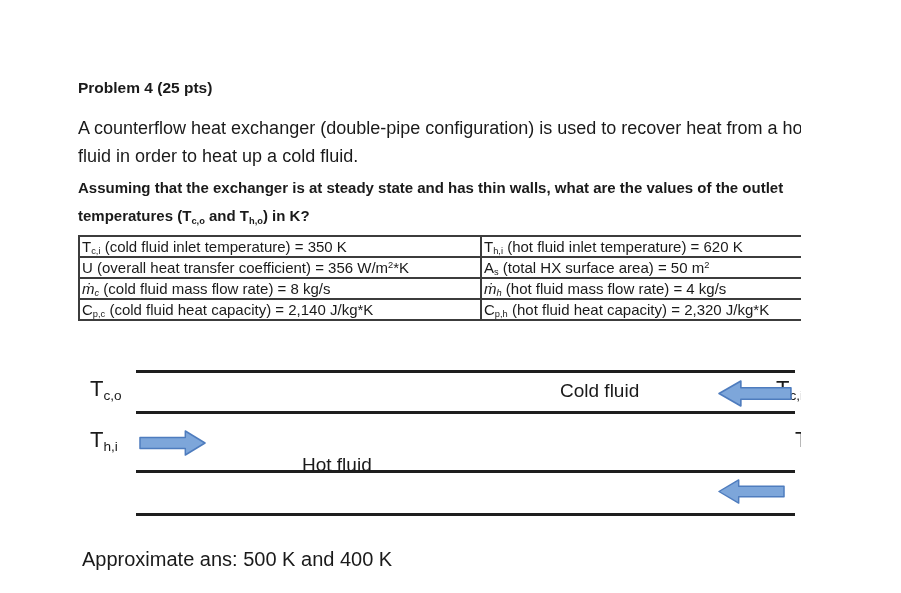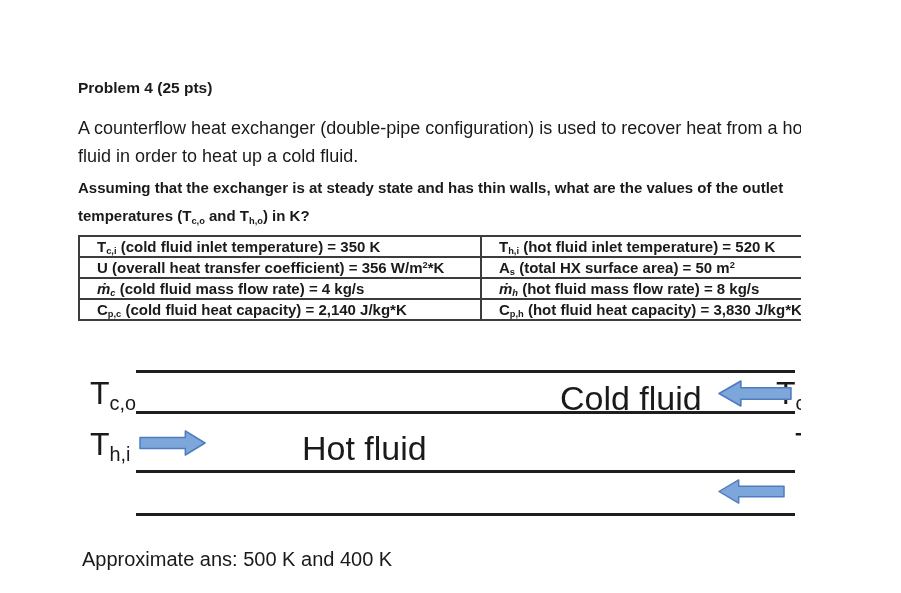--- a/index.html
+++ b/index.html
@@ -18,38 +18,38 @@
   .intro{position:absolute;left:78px;top:114px;width:745px;font-size:18px;line-height:28px;}
   .question{position:absolute;left:78px;top:174px;width:800px;font-size:15px;font-weight:bold;line-height:28px;}
 
   sub{font-size:0.62em;vertical-align:baseline;position:relative;top:0.28em;line-height:0;}
   sup{font-size:0.62em;vertical-align:baseline;position:relative;top:-0.45em;line-height:0;}
   i, sub.it{font-style:italic;}
 
   table.params{position:absolute;left:78px;top:235px;width:766px;border-collapse:collapse;font-size:15px;table-layout:fixed;}
   table.params col.c1{width:402px;}
   table.params col.c2{width:364px;}
-  table.params td{border:2px solid var(--border-color);height:21px;padding:0 2px 1px 17px;vertical-align:middle;white-space:nowrap;overflow:hidden;font-weight:bold;}
+  table.params td{border:2px solid var(--border-color);height:21px;padding:0 2px 1px 2px;vertical-align:middle;white-space:nowrap;overflow:hidden;}
 
   .diagram{position:absolute;inset:0;}
   .pipe-line{position:absolute;left:136px;width:659px;height:3px;background:var(--line-color);}
   .l1{top:370px;}
   .l2{top:411px;}
   .l3{top:470px;}
   .l4{top:513px;}
 
-  .dlabel{position:absolute;font-size:32px;line-height:1.05;}
+  .dlabel{position:absolute;font-size:22px;line-height:1.05;}
   .t-co{left:90px;top:377px;}
   .t-hi{left:90px;top:428px;}
   .t-ci{left:776px;top:377px;}
   .t-ho{left:795px;top:428px;}
 
-  .flabel{position:absolute;font-size:34px;line-height:1;}
+  .flabel{position:absolute;font-size:19px;line-height:1;}
   .flabel.cold{left:560px;top:381px;}
-  .flabel.hot{left:302px;top:431px;}
+  .flabel.hot{left:302px;top:455px;}
 
   .block-arrow{position:absolute;display:block;}
   .block-arrow polygon{fill:var(--arrow-fill);stroke:var(--arrow-stroke);stroke-width:1.5;stroke-linejoin:round;}
   .a-hot-in{left:139px;top:430px;width:67px;height:26px;}
   .a-cold-in{left:718px;top:380px;width:74px;height:27px;}
   .a-cold-bottom{left:718px;top:479px;width:67px;height:25px;}
 
   .answer{position:absolute;left:82px;top:548px;font-size:20px;}
 </style>
 </head>
@@ -64,33 +64,33 @@
   <div class="question"><span>Assuming that the exchanger is at steady state and has thin walls, what are the values of the outlet temperatures (T</span><sub>c,o</sub><span> and T</span><sub>h,o</sub><span>) in K?</span></div>
 
   <table class="params">
     <colgroup>
         <col class="c1">
         <col class="c2">
       </colgroup>
     <tbody>
       <tr>
         <td><span>T</span><sub>c,i</sub><span> (cold fluid inlet temperature) = 350 K</span></td>
-        <td><span>T</span><sub>h,i</sub><span> (hot fluid inlet temperature) = 520 K</span></td>
+        <td><span>T</span><sub>h,i</sub><span> (hot fluid inlet temperature) = 620 K</span></td>
       </tr>
       <tr>
         <td><span>U (overall heat transfer coefficient) = 356 W/m</span><sup>2</sup><span>*K</span></td>
         <td><span>A</span><sub>s</sub><span> (total HX surface area) = 50 m</span><sup>2</sup></td>
       </tr>
       <tr>
-        <td><i>ṁ</i><sub class="it">c</sub><span> (cold fluid mass flow rate) = 4 kg/s</span></td>
-        <td><i>ṁ</i><sub class="it">h</sub><span> (hot fluid mass flow rate) = 8 kg/s</span></td>
+        <td><i>ṁ</i><sub class="it">c</sub><span> (cold fluid mass flow rate) = 8 kg/s</span></td>
+        <td><i>ṁ</i><sub class="it">h</sub><span> (hot fluid mass flow rate) = 4 kg/s</span></td>
       </tr>
       <tr>
         <td><span>C</span><sub>p,c</sub><span> (cold fluid heat capacity) = 2,140 J/kg*K</span></td>
-        <td><span>C</span><sub>p,h</sub><span> (hot fluid heat capacity) = 3,830 J/kg*K</span></td>
+        <td><span>C</span><sub>p,h</sub><span> (hot fluid heat capacity) = 2,320 J/kg*K</span></td>
       </tr>
     </tbody>
   </table>
 
   <div class="diagram">
     <div class="pipe-line l1"></div>
     <div class="pipe-line l2"></div>
     <div class="pipe-line l3"></div>
     <div class="pipe-line l4"></div>
 

